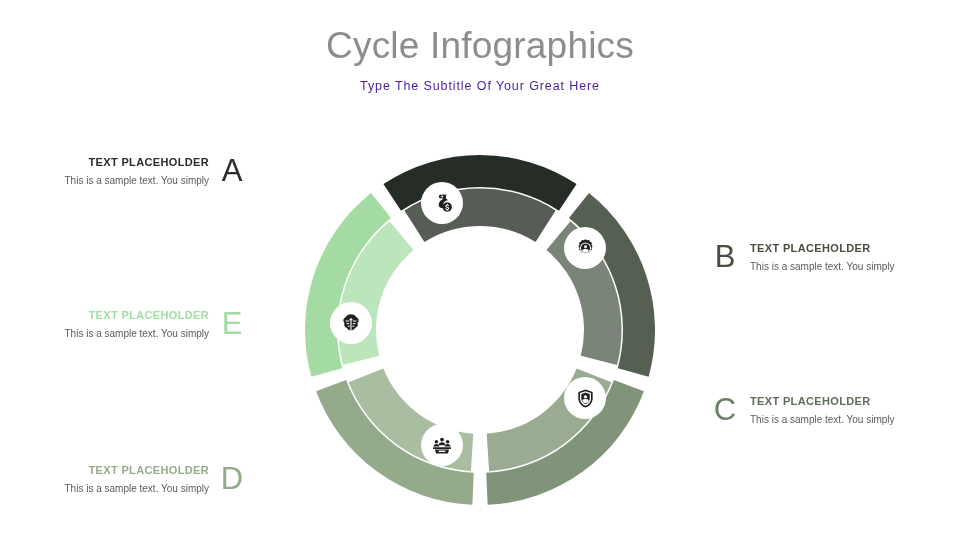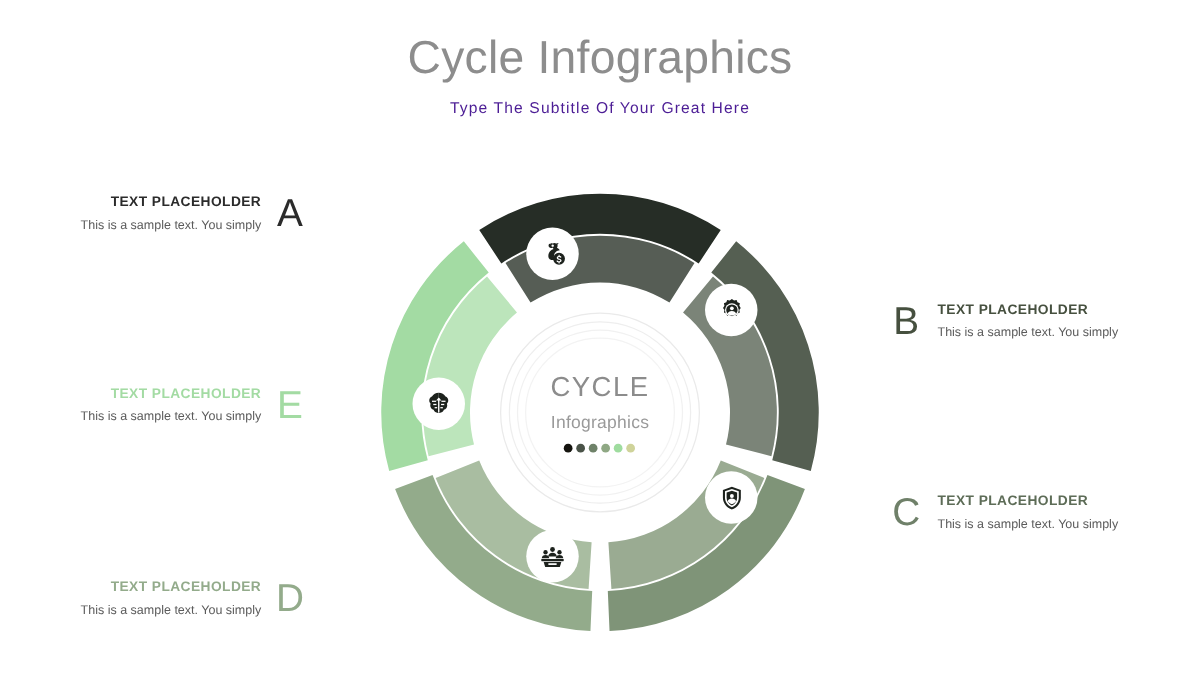--- a/index.html
+++ b/index.html
@@ -237,38 +237,20 @@
       <path id="segE-outer" d="M9.36,224.77 A175,175 0 0 1 69.06,41.04 L88.98,66.09 A143,143 0 0 0 40.20,216.22 Z" fill="#a3dba3"></path>
 
       <path id="segA-inner" d="M102.39,58.40 A141.5,141.5 0 0 1 253.61,58.40 L233.57,90.09 A104,104 0 0 0 122.43,90.09 Z" fill="#565d55"></path>
       <path id="segB-inner" d="M268.39,69.13 A141.5,141.5 0 0 1 315.12,212.95 L278.78,203.69 A104,104 0 0 0 244.43,97.98 Z" fill="#7b8478"></path>
       <path id="segC-inner" d="M309.47,230.32 A141.5,141.5 0 0 1 187.13,319.21 L184.71,281.78 A104,104 0 0 0 274.63,216.45 Z" fill="#9aab92"></path>
       <path id="segD-inner" d="M168.87,319.21 A141.5,141.5 0 0 1 46.53,230.32 L81.37,216.45 A104,104 0 0 0 171.29,281.78 Z" fill="#a9bda1"></path>
       <path id="segE-inner" d="M40.88,212.95 A141.5,141.5 0 0 1 87.61,69.13 L111.57,97.98 A104,104 0 0 0 77.22,203.69 Z" fill="#bce5bb"></path>
     </g>
   </svg>
 
-  <div class="hub">
-    <span class="hub-ring r1"></span>
-    <span class="hub-ring r2"></span>
-    <span class="hub-ring r3"></span>
-    <span class="hub-ring r4"></span>
-    <div class="hub-inner">
-      <p class="hub-title">CYCLE</p>
-      <p class="hub-sub">Infographics</p>
-      <div class="hub-dots" id="hub-dots">
-          <span class="hub-dot" style="background: rgb(21, 20, 15);"></span>
-          <span class="hub-dot" style="background: rgb(74, 83, 72);"></span>
-          <span class="hub-dot" style="background: rgb(111, 130, 105);"></span>
-          <span class="hub-dot" style="background: rgb(143, 168, 132);"></span>
-          <span class="hub-dot" style="background: rgb(159, 220, 159);"></span>
-          <span class="hub-dot" style="background: rgb(207, 211, 154);"></span>
-        </div>
-    </div>
-  </div>
 
   <div class="badge" style="left:140px; top:51px;">
     <svg viewBox="0 0 24 24" width="21" height="21">
       <path fill="#1d221d" d="M8.6 2.2c-.5.4-.8 1-.8 1.7 0 1.3 1 2.3 2.3 2.3.5 0 1-.2 1.4-.5.2.5.5 1 .9 1.4-1.2.3-2.2 1-3 1.9-1.1 1.3-1.8 3-1.8 4.6 0 2.3 1.9 3.6 4.5 3.6.5 0 1-.1 1.5-.2a5.6 5.6 0 0 1-.9-3.1c0-3 2.4-5.5 5.4-5.7-.6-1-1.5-1.8-2.6-2.2a3 3 0 0 0 .6-1.8c0-.4-.1-.8-.2-1.1l1.2-1.5-2.3.5a3 3 0 0 0-1.6-.5c-.6 0-1.1.2-1.6.5l-2.3-.5.9 1.1c-.6-.3-1.2-.5-1.6-.5z"></path>
       <circle cx="11.6" cy="4" r="1.1" fill="#ffffff"></circle>
       <circle cx="17.4" cy="16" r="5.4" fill="#1d221d"></circle>
       <path fill="#ffffff" d="M17 12.4h.9v.9c.9.1 1.6.6 1.8 1.4l-1.2.3c-.1-.4-.5-.6-1-.6-.6 0-1 .3-1 .7 0 .4.3.6 1.2.8 1.3.3 2 .8 2 1.8 0 .9-.7 1.5-1.8 1.7v.9H17v-.9c-1-.1-1.8-.7-2-1.6l1.2-.3c.2.5.6.8 1.2.8.7 0 1.1-.3 1.1-.7 0-.4-.3-.6-1.3-.8-1.2-.3-1.9-.8-1.9-1.8 0-.8.6-1.4 1.7-1.6z"></path>
     </svg>
   </div>
 

